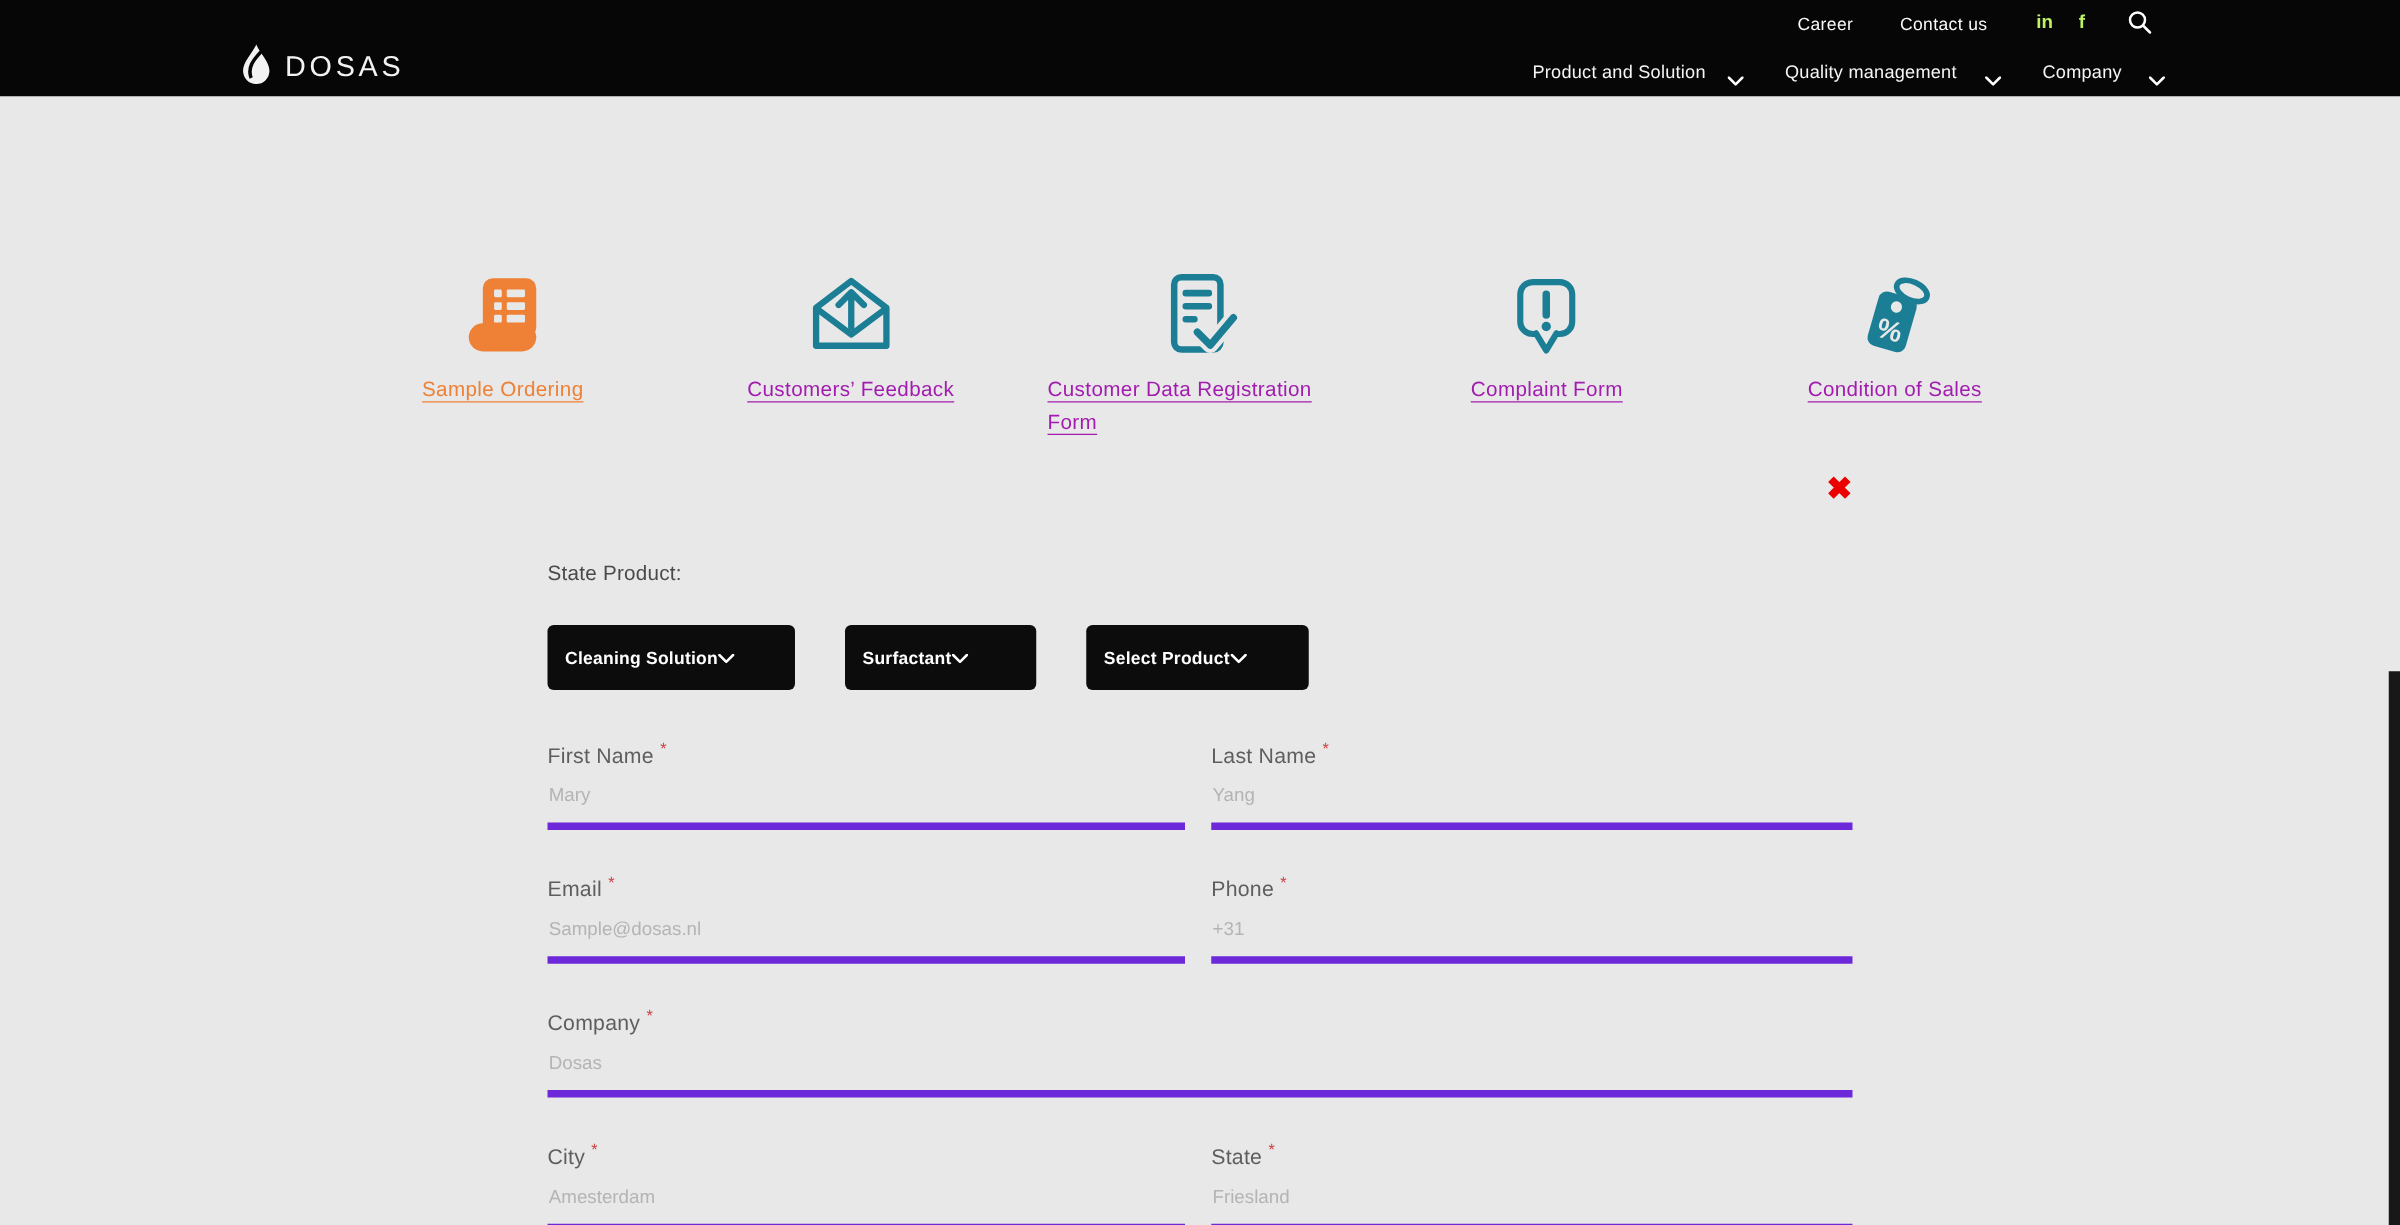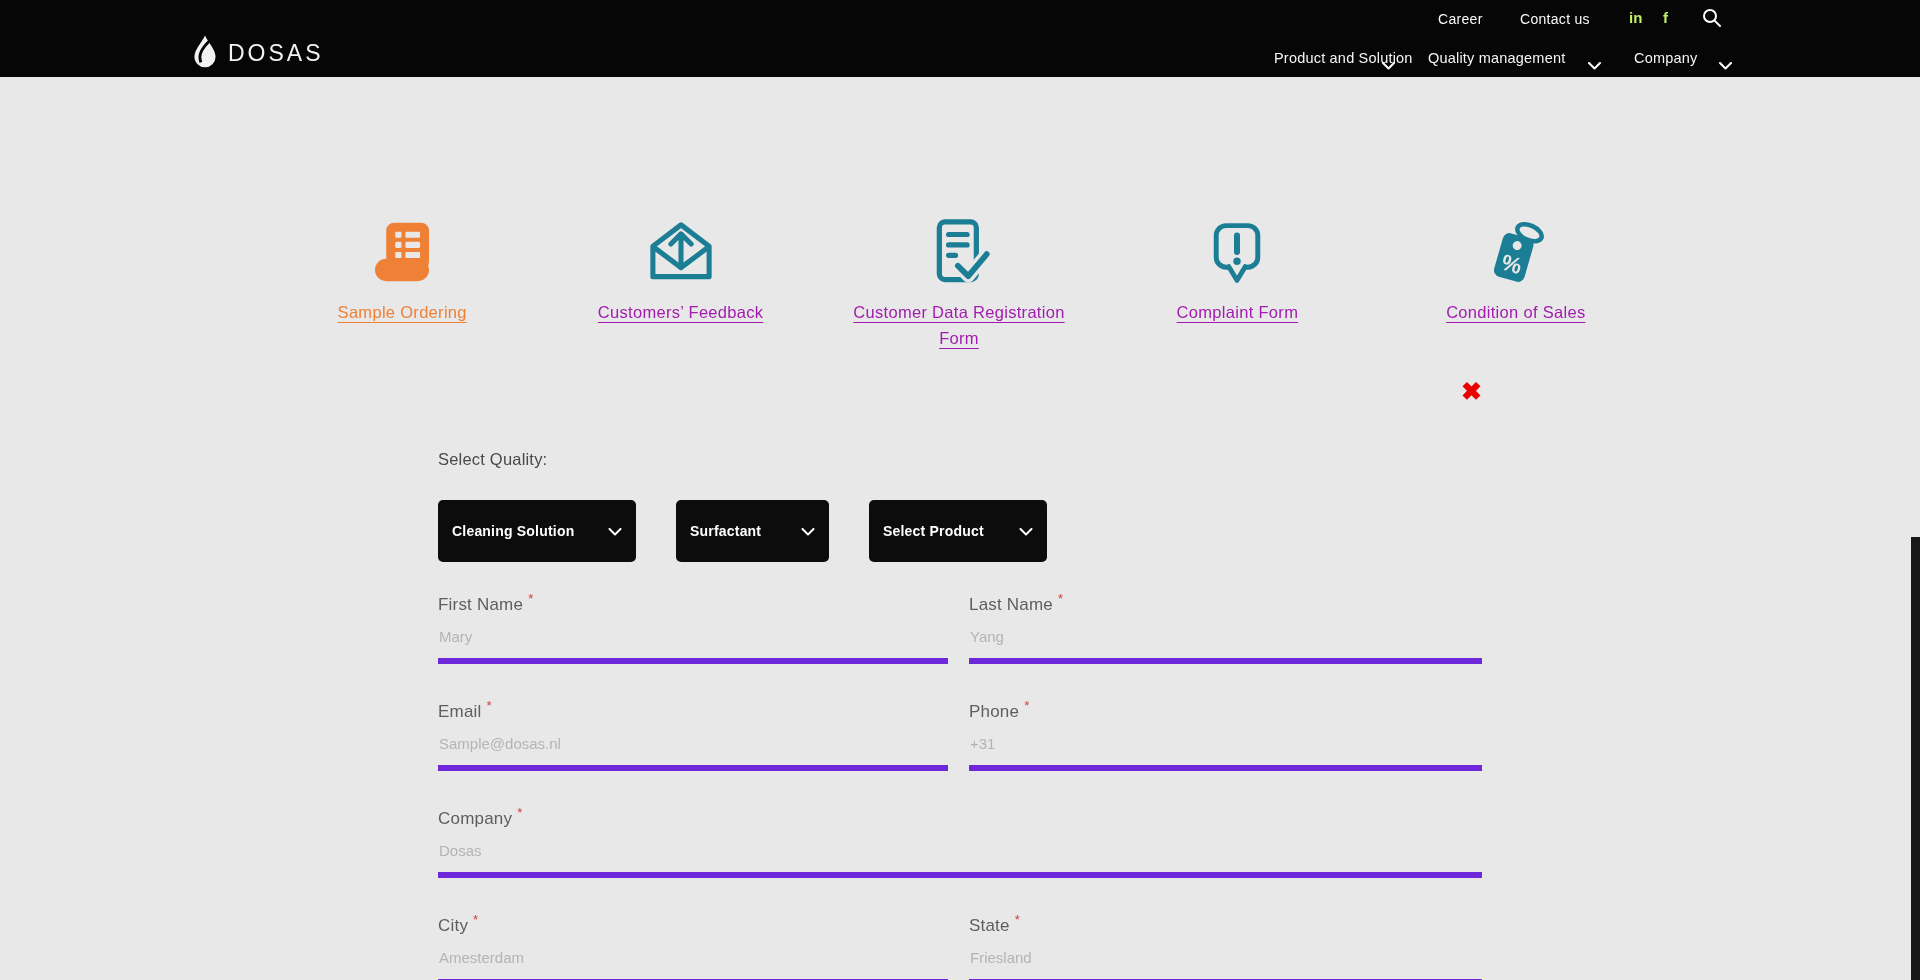--- a/index.html
+++ b/index.html
@@ -32,60 +32,60 @@
     position:absolute; top:9px; color:#bef264; font-weight:bold;
     font-size:15px; cursor:pointer;
   }
   .nav-linkedin { left:1629px; }
   .nav-facebook { left:1663px; }
   .nav-search { position:absolute; left:1702px; top:8px; cursor:pointer; }
   .nav-menu-item {
     position:absolute; top:50px; color:#f5f5f5; font-size:14.5px;
     letter-spacing:.2px; cursor:pointer; display:flex; align-items:center;
   }
-  .menu-1 { left:1274px; }
+  .menu-1 { left:1226px; }
   .menu-2 { left:1428px; }
   .menu-3 { left:1634px; }
   .nav-chevron { position:absolute; top:56px; cursor:pointer; }
   .chev-1 { left:1382px; }
   .chev-2 { left:1588px; }
   .chev-3 { left:1719px; }
 
   
   .quick-links {
     position:absolute; left:263px; top:205px; width:1392px;
     display:grid; grid-template-columns:repeat(5,1fr);
   }
   .quick-link {
     display:flex; flex-direction:column; align-items:center;
     cursor:pointer; text-decoration:none;
   }
   .ql-icon-wrap { height:95px; display:flex; align-items:center; justify-content:center; }
   .ql-label {
-    font-size:16.5px; line-height:1.55; text-align:center; max-width:242px;
+    font-size:16.5px; line-height:1.55; max-width:242px;
     text-decoration:underline; text-underline-offset:4px; letter-spacing:.3px;
   }
   .ql-orange { color:#EE8136; }
   .ql-teal { color:#a21caf; }
 
   
   .close-x {
     position:absolute; left:1461px; top:379px; color:#EB0000;
     font-size:25px; font-weight:700; cursor:pointer; line-height:1;
   }
   .select-label {
     position:absolute; left:438px; top:450px;
     font-size:16.5px; color:#4a4a4a; letter-spacing:.2px;
   }
   .dropdown-row {
     position:absolute; left:438px; top:500px; display:flex; gap:40px;
   }
   .dropdown {
-    height:62px; background:#0c0c0c; border-radius:5px; color:#fff;
-    display:flex; align-items:center; justify-content:space-between;
+    height:52px; background:#0c0c0c; border-radius:5px; color:#fff;
+    display:flex; align-items:center; 
     padding:0 14px; font-size:14px; font-weight:600; letter-spacing:.2px;
     cursor:pointer;
   }
   .dd-1 { width:198px; }
   .dd-2 { width:153px; }
   .dd-3 { width:178px; }
 
   .form {
     position:absolute; left:438px; top:595px; width:1044px;
   }
@@ -224,21 +224,21 @@
           <text x="30" y="49" font-size="20" font-weight="bold" text-anchor="middle" fill="#e8e8e8" font-family="Liberation Sans, sans-serif">%</text>
         </g>
       </svg>
     </span>
     <span class="ql-label ql-teal">Condition of Sales</span>
   </a>
 </div>
 
 <span class="close-x">✖</span>
 
-<div class="select-label">Select Quality:</div>
+<div class="select-label">State Product:</div>
 
 <div class="dropdown-row">
   <div class="dropdown dd-1">
     <span>Cleaning Solution</span>
     <span>
       <svg width="14" height="8" viewBox="0 0 13 8">
           <polyline points="1,1 6.5,6.5 12,1" fill="none" stroke="#fff" stroke-width="2" stroke-linecap="round" stroke-linejoin="round"></polyline>
         </svg>
     </span>
   </div>

